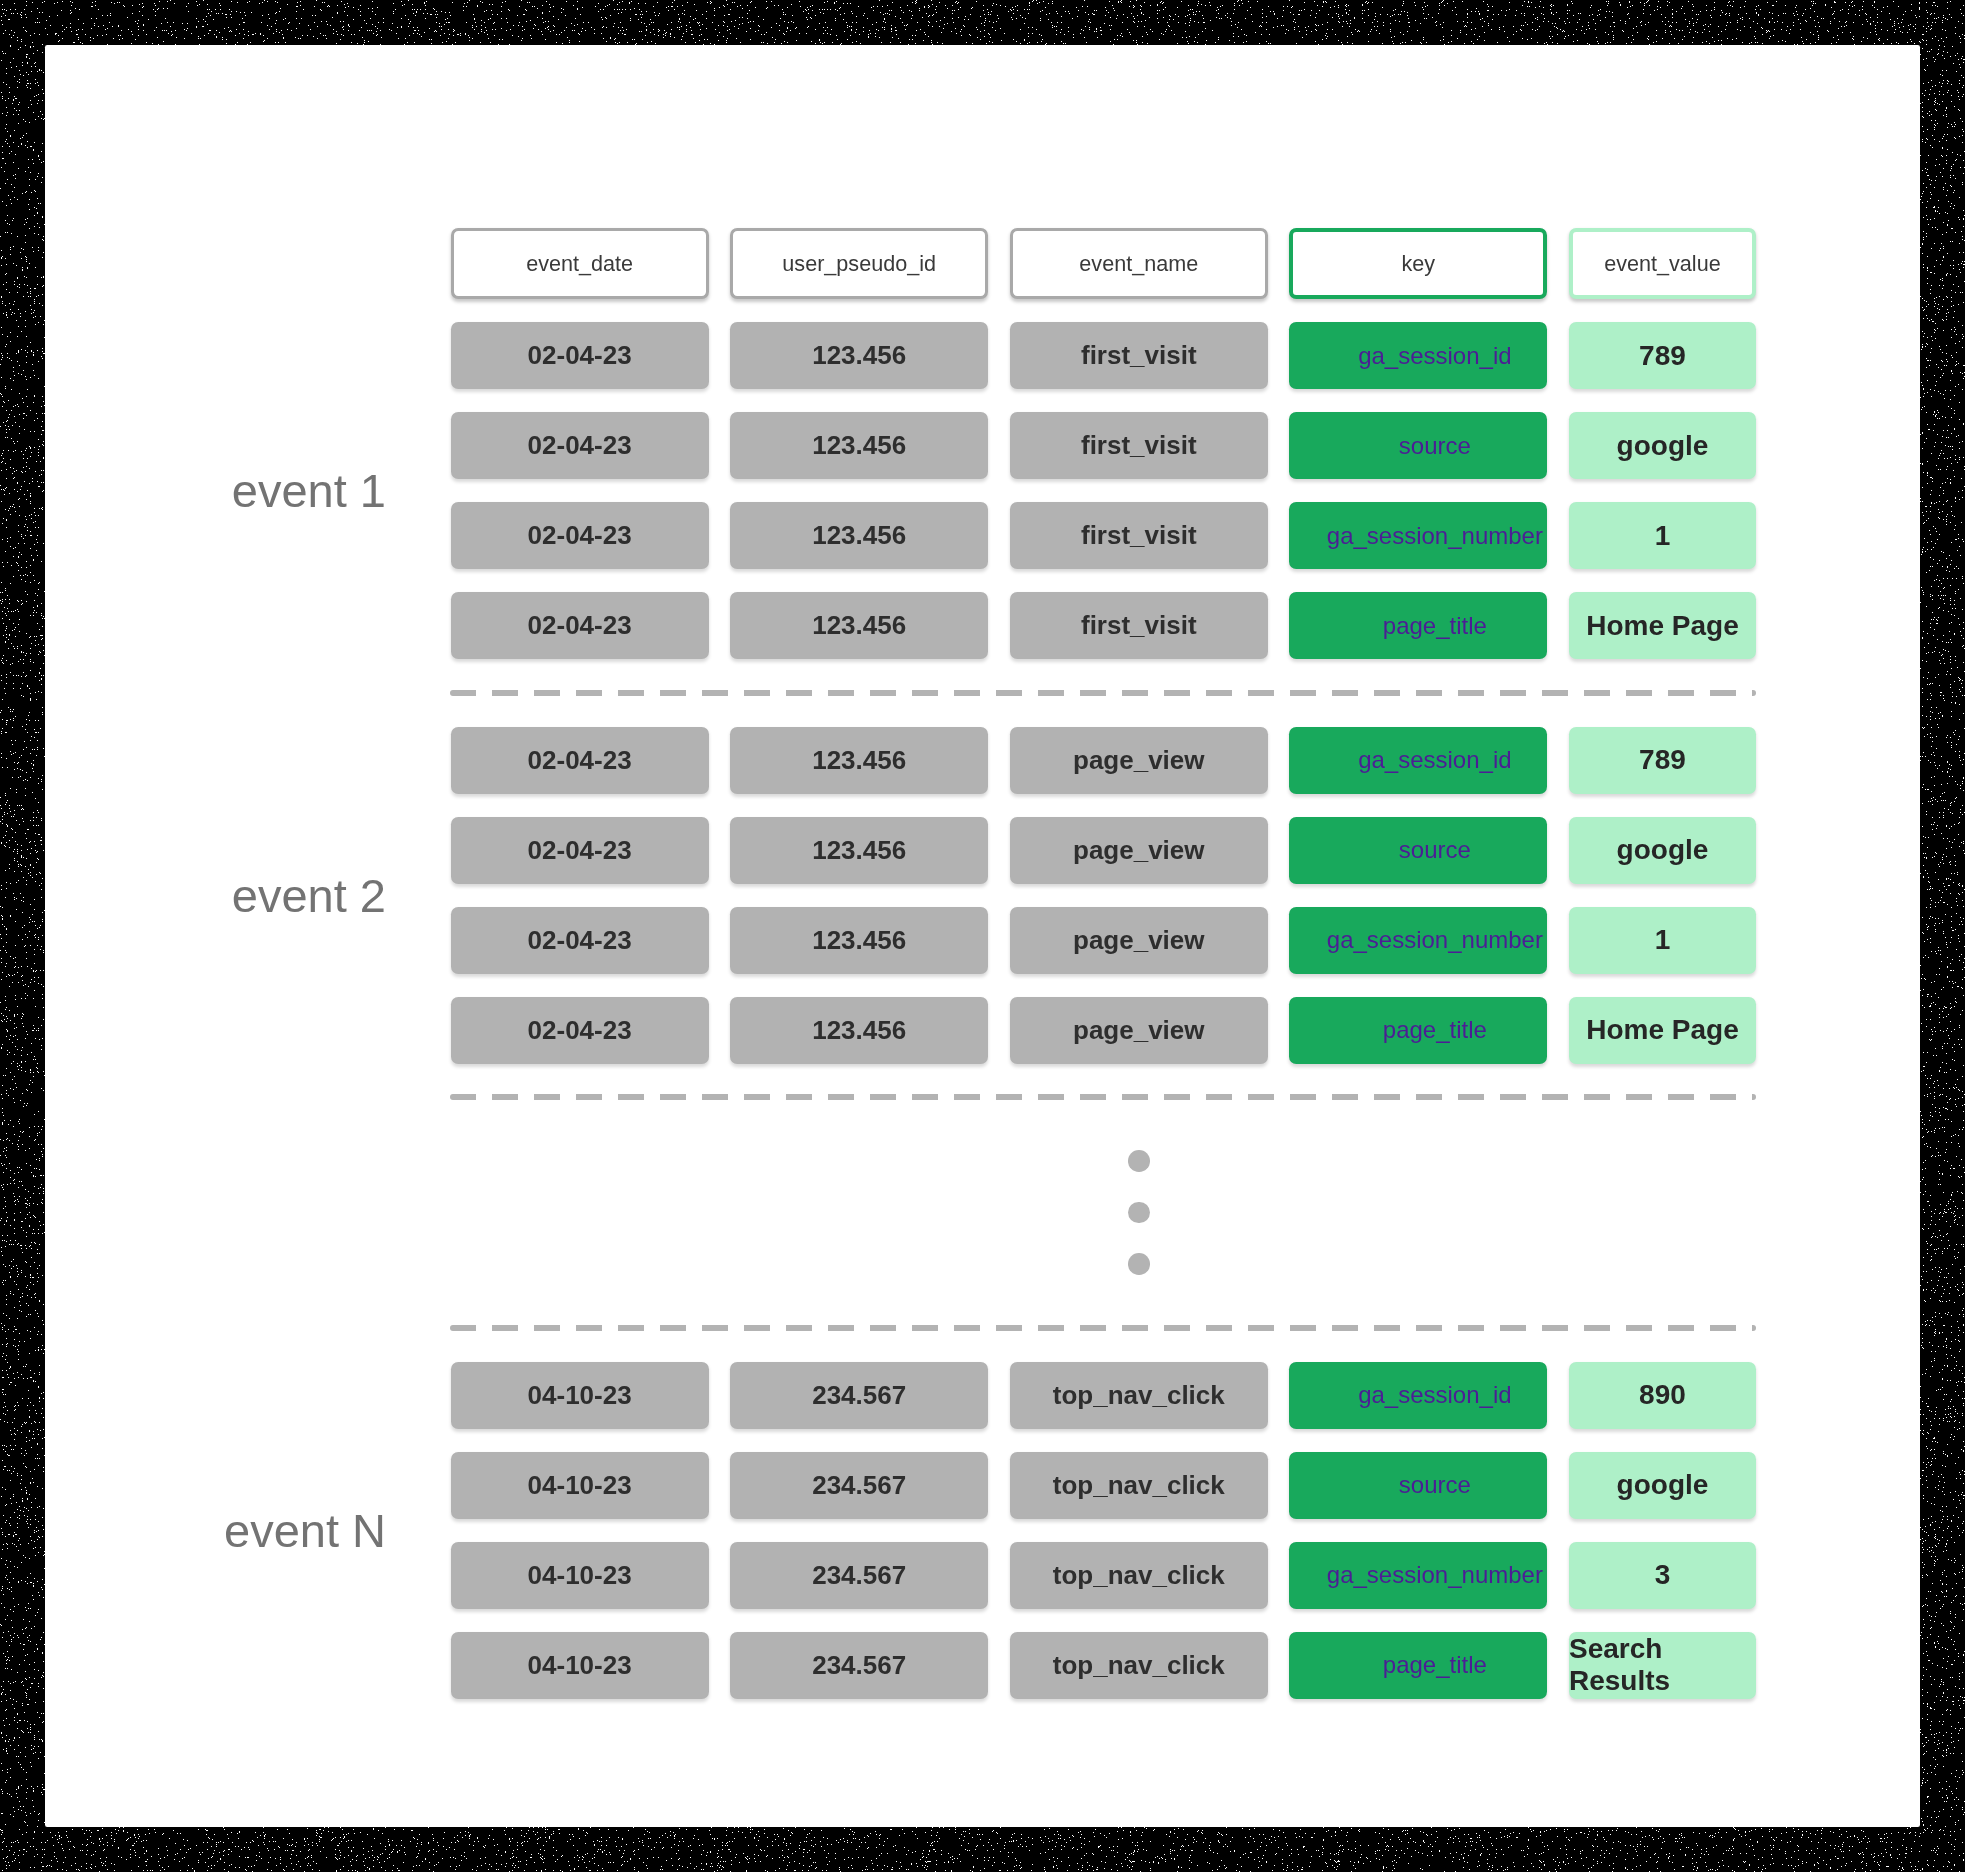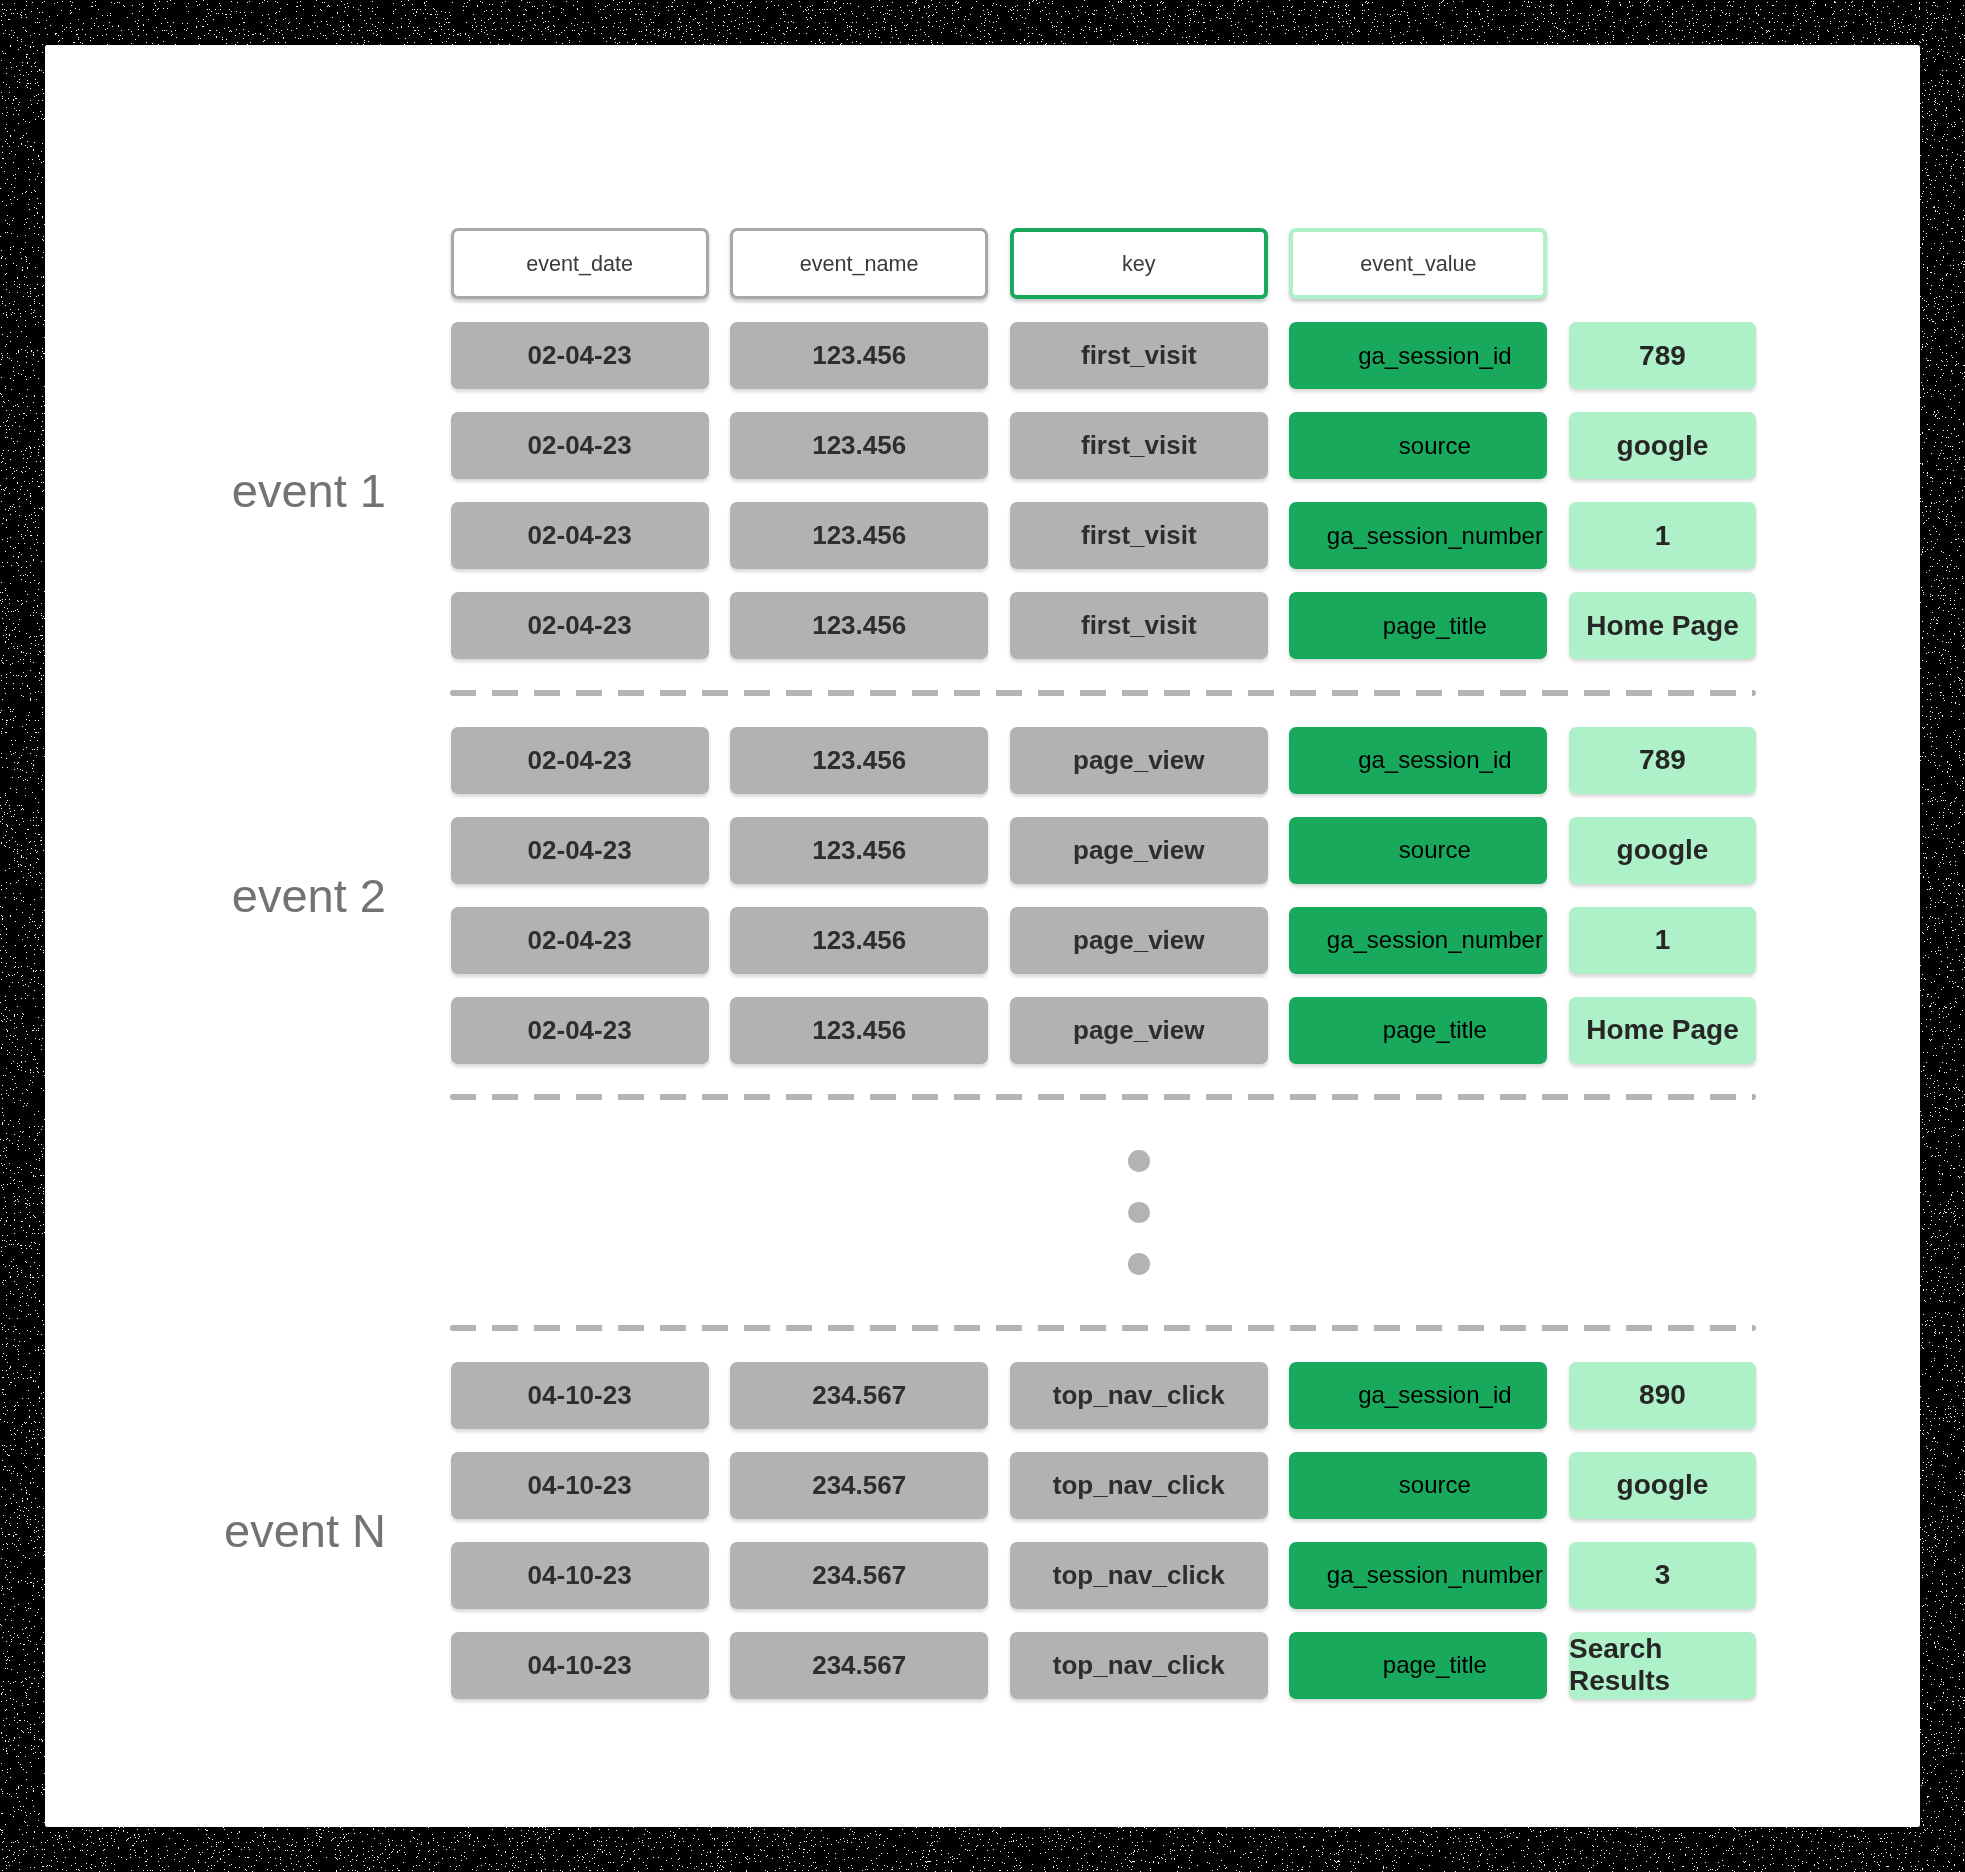--- a/index.html
+++ b/index.html
@@ -62,21 +62,21 @@
     font-size: 26px;
     box-shadow: 0 2.2px 3.6px rgba(0,0,0,0.15);
   }
   .cell.v-gray {
     background: var(--gray-cell, #b2b2b2);
     color: var(--text-dark, #2e2e2e);
     font-weight: bold;
   }
   .cell.v-green {
     background: var(--green, #18a95c);
-    color: #000000;
+    color: #4c1d95;
     font-size: 24px;
     padding-left: 33px;
   }
   .cell.v-lightgreen {
     background: var(--light-green, #aef0c8);
     color: #262626;
     font-size: 28px;
     font-weight: 700;
   }
   .group-label {
@@ -138,20 +138,21 @@
       <feFuncA type="discrete" tableValues="1"></feFuncA>
     </feComponentTransfer>
   </filter>
   <rect width="100%" height="100%" filter="url(#tvnoise)"></rect>
 </svg>
 
 <div class="card">
   <div class="grid" id="grid">
       <div class="label-spacer"></div>
       <div class="header-box v-gray">event_date</div>
+      <div class="header-box v-gray">user_pseudo_id</div>
       <div class="header-box v-gray">event_name</div>
       <div class="header-box v-green">key</div>
       <div class="header-box v-lightgreen">event_value</div>
       <div class="group-label">event 1</div>
       <div class="cell v-gray">02-04-23</div>
       <div class="cell v-gray">123.456</div>
       <div class="cell v-gray">first_visit</div>
       <div class="cell v-green">ga_session_id</div>
       <div class="cell v-lightgreen">789</div>
       <div class="cell v-gray">02-04-23</div>

